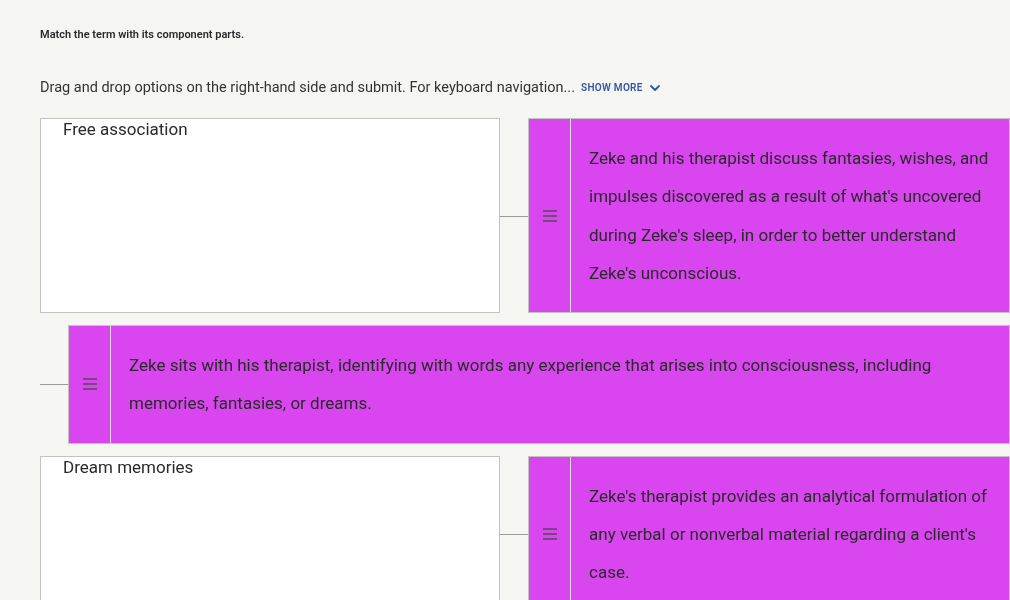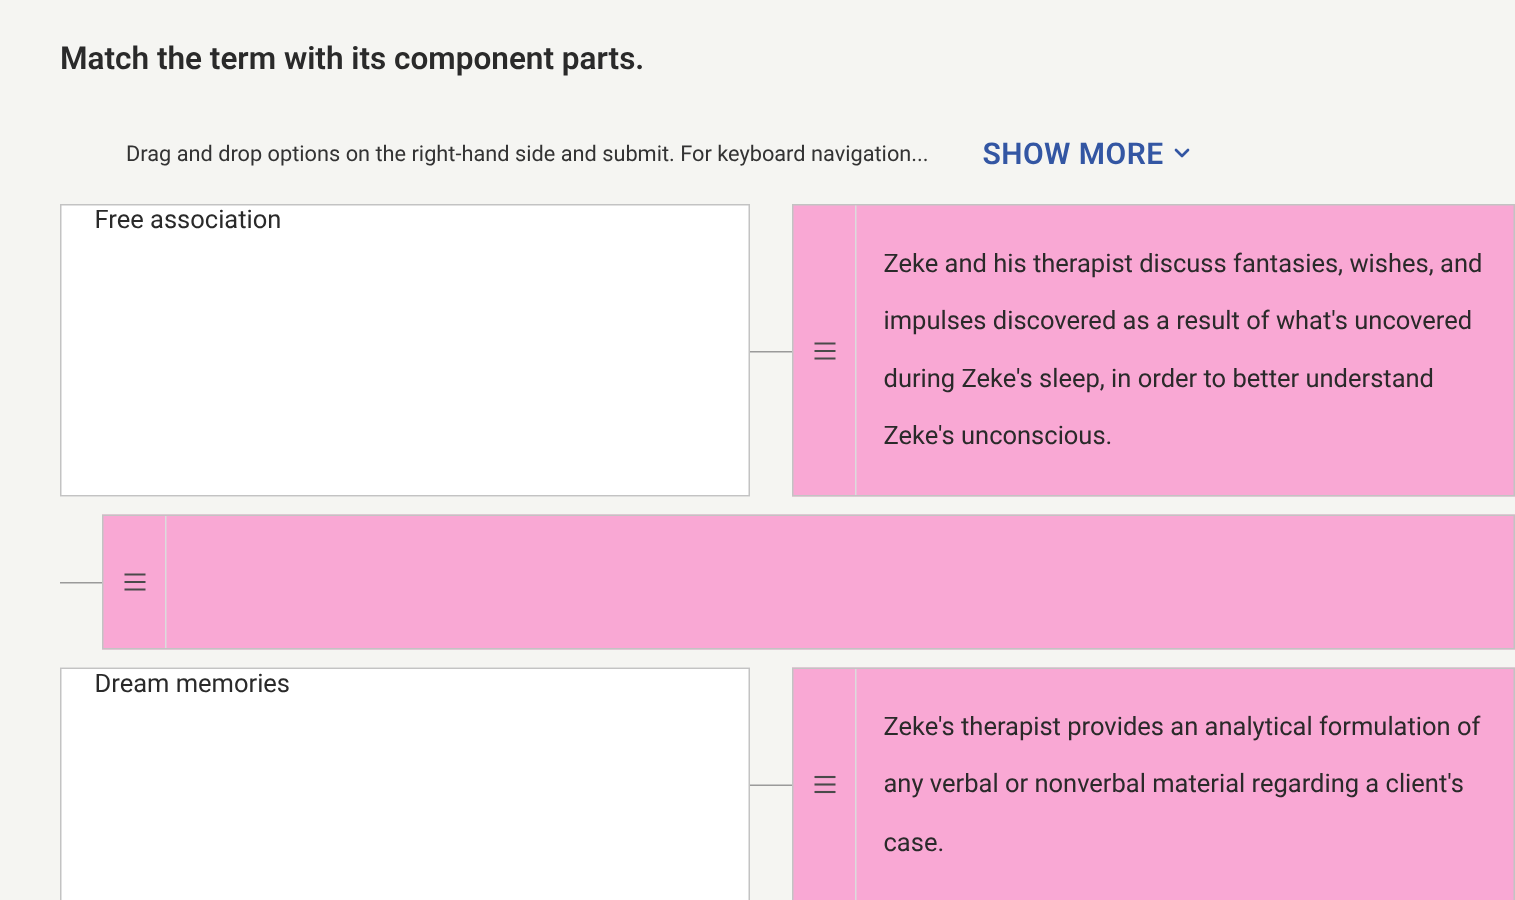--- a/index.html
+++ b/index.html
@@ -12,47 +12,45 @@
       background: #f5f5f2;
       width: 1010px;
       height: 600px;
       overflow: hidden;
       padding: 0;
     }
     .content {
       padding: 28px 0 0 40px;
     }
     .question-title {
-      font-size: 21px;
+      font-size: 11px;
       font-weight: 600;
       color: #2a2a2a;
       margin-bottom: 38px;
     }
     .instructions {
       font-size: 14.5px;
       color: #333;
       margin-bottom: 22px;
       display: flex;
       align-items: center;
       gap: 6px;
     }
     .instructions-text {
       color: #333;
-      margin-left: 44px;
     }
     .show-more-link {
       color: #3356a3;
       font-weight: 600;
-      font-size: 20px;
+      font-size: 10px;
       letter-spacing: 0.3px;
       cursor: pointer;
       display: inline-flex;
       align-items: center;
       gap: 6px;
-      margin-left: 30px;
     }
     .show-more-link svg {
       width: 12px;
       height: 12px;
     }
     .match-rows {
       display: flex;
       flex-direction: column;
       gap: 12px;
     }
@@ -85,21 +83,21 @@
       position: absolute;
       left: 0;
       right: 0;
       top: 50%;
       height: 1px;
       background: #9a9a9a;
     }
     .option-box {
       flex: 1;
       border: 1px solid #c3c3c3;
-      background: #f9a8d4;
+      background: #d946ef;
       display: flex;
       align-items: stretch;
       min-height: 90px;
     }
     .drag-handle {
       width: 42px;
       border-right: 1px solid #dcdcdc;
       display: flex;
       align-items: center;
       justify-content: center;
@@ -161,20 +159,21 @@
     <div class="match-row">
       <div class="connector"></div>
       <div class="option-box">
         <div class="drag-handle">
           <svg viewBox="0 0 16 14">
             <line x1="1" y1="2" x2="15" y2="2"></line>
             <line x1="1" y1="7" x2="15" y2="7"></line>
             <line x1="1" y1="12" x2="15" y2="12"></line>
           </svg>
         </div>
+        <div class="option-text">Zeke sits with his therapist, identifying with words any experience that arises into consciousness, including memories, fantasies, or dreams.</div>
       </div>
     </div>
 
     <div class="match-row">
       <div class="term-box">
         <span>Dream memories</span>
       </div>
       <div class="connector"></div>
       <div class="option-box">
         <div class="drag-handle">

